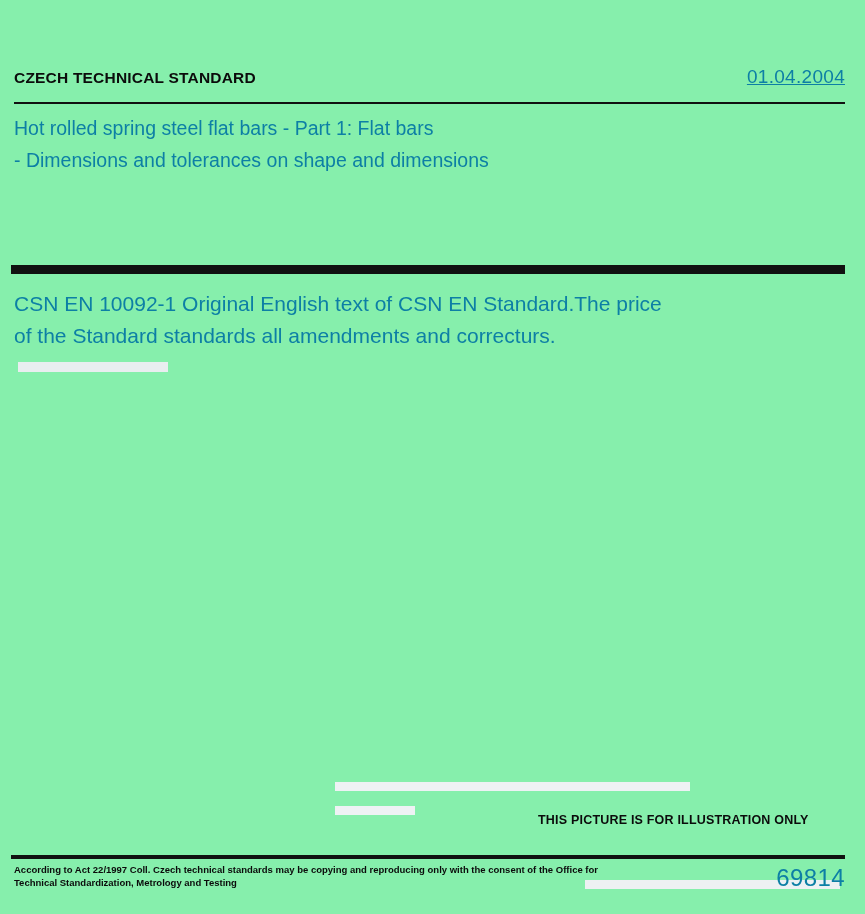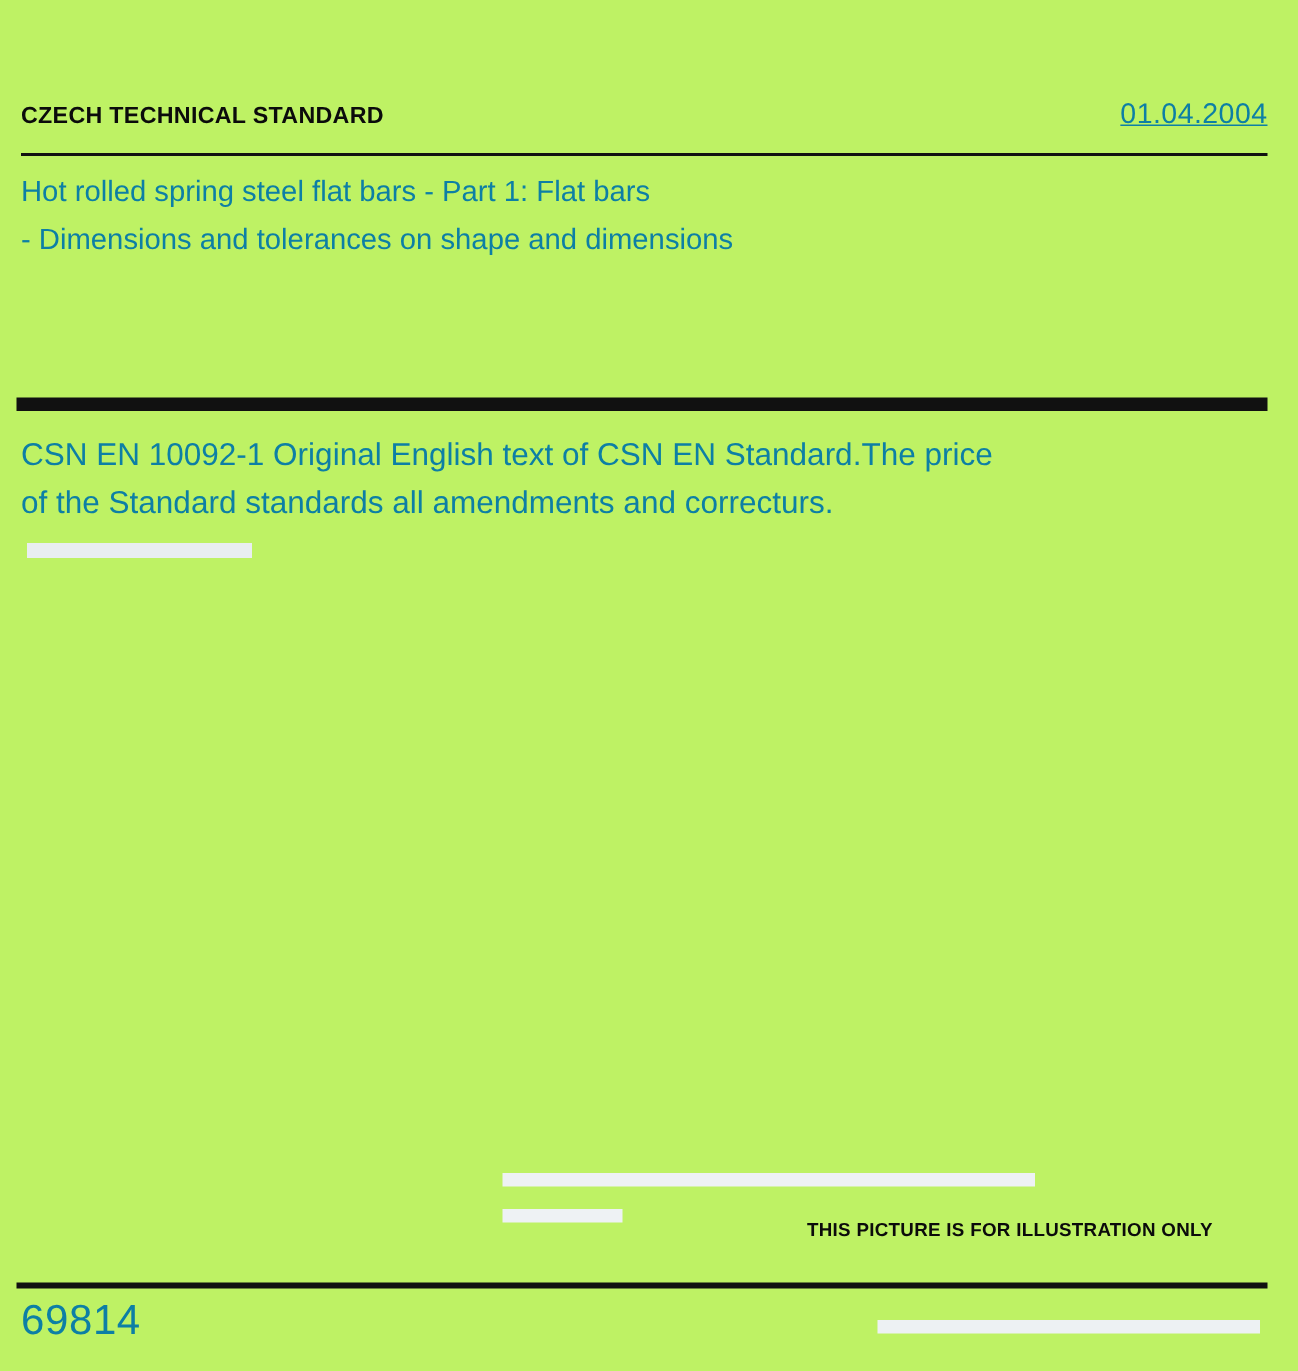--- a/index.html
+++ b/index.html
@@ -14,21 +14,21 @@
     position: relative;
     overflow: hidden;
   }
 
   .page {
     position: absolute;
     left: 0;
     top: 0;
     width: 865px;
     height: 914px;
-    background: #bef264;
+    background: #86efac;
   }
 
   
   .header {
     position: absolute;
     left: 14px;
     top: 66px;
     width: 831px;
   }
   .header-row-top {
@@ -150,21 +150,21 @@
     align-items: flex-start;
   }
   .footer-text {
     font-size: 9.5px;
     font-weight: bold;
     color: #0b0b0b;
     line-height: 13px;
     max-width: 600px;
   }
   .footer-number {
-    font-size: 28px;
+    font-size: 24px;
     color: #0d7fa5;
     letter-spacing: 0.4px;
     padding-top: 1px;
   }
 </style>
 </head>
 <body>
 
 <div class="page">
 
@@ -194,16 +194,17 @@
   <div class="ghost ghost-1"></div>
   <div class="ghost ghost-2"></div>
   <div class="ghost ghost-3"></div>
   <div class="ghost ghost-4"></div>
 
   <div class="illustration-note">THIS PICTURE IS FOR ILLUSTRATION ONLY</div>
 
   <div class="rule-bottom"></div>
 
   <div class="footer">
+    <div class="footer-text">According to Act 22/1997 Coll. Czech technical standards may be copying and reproducing only with the consent of the Office for Technical Standardization, Metrology and Testing</div>
     <div class="footer-number">69814</div>
   </div>
 
 </div>
 
 </body></html>

